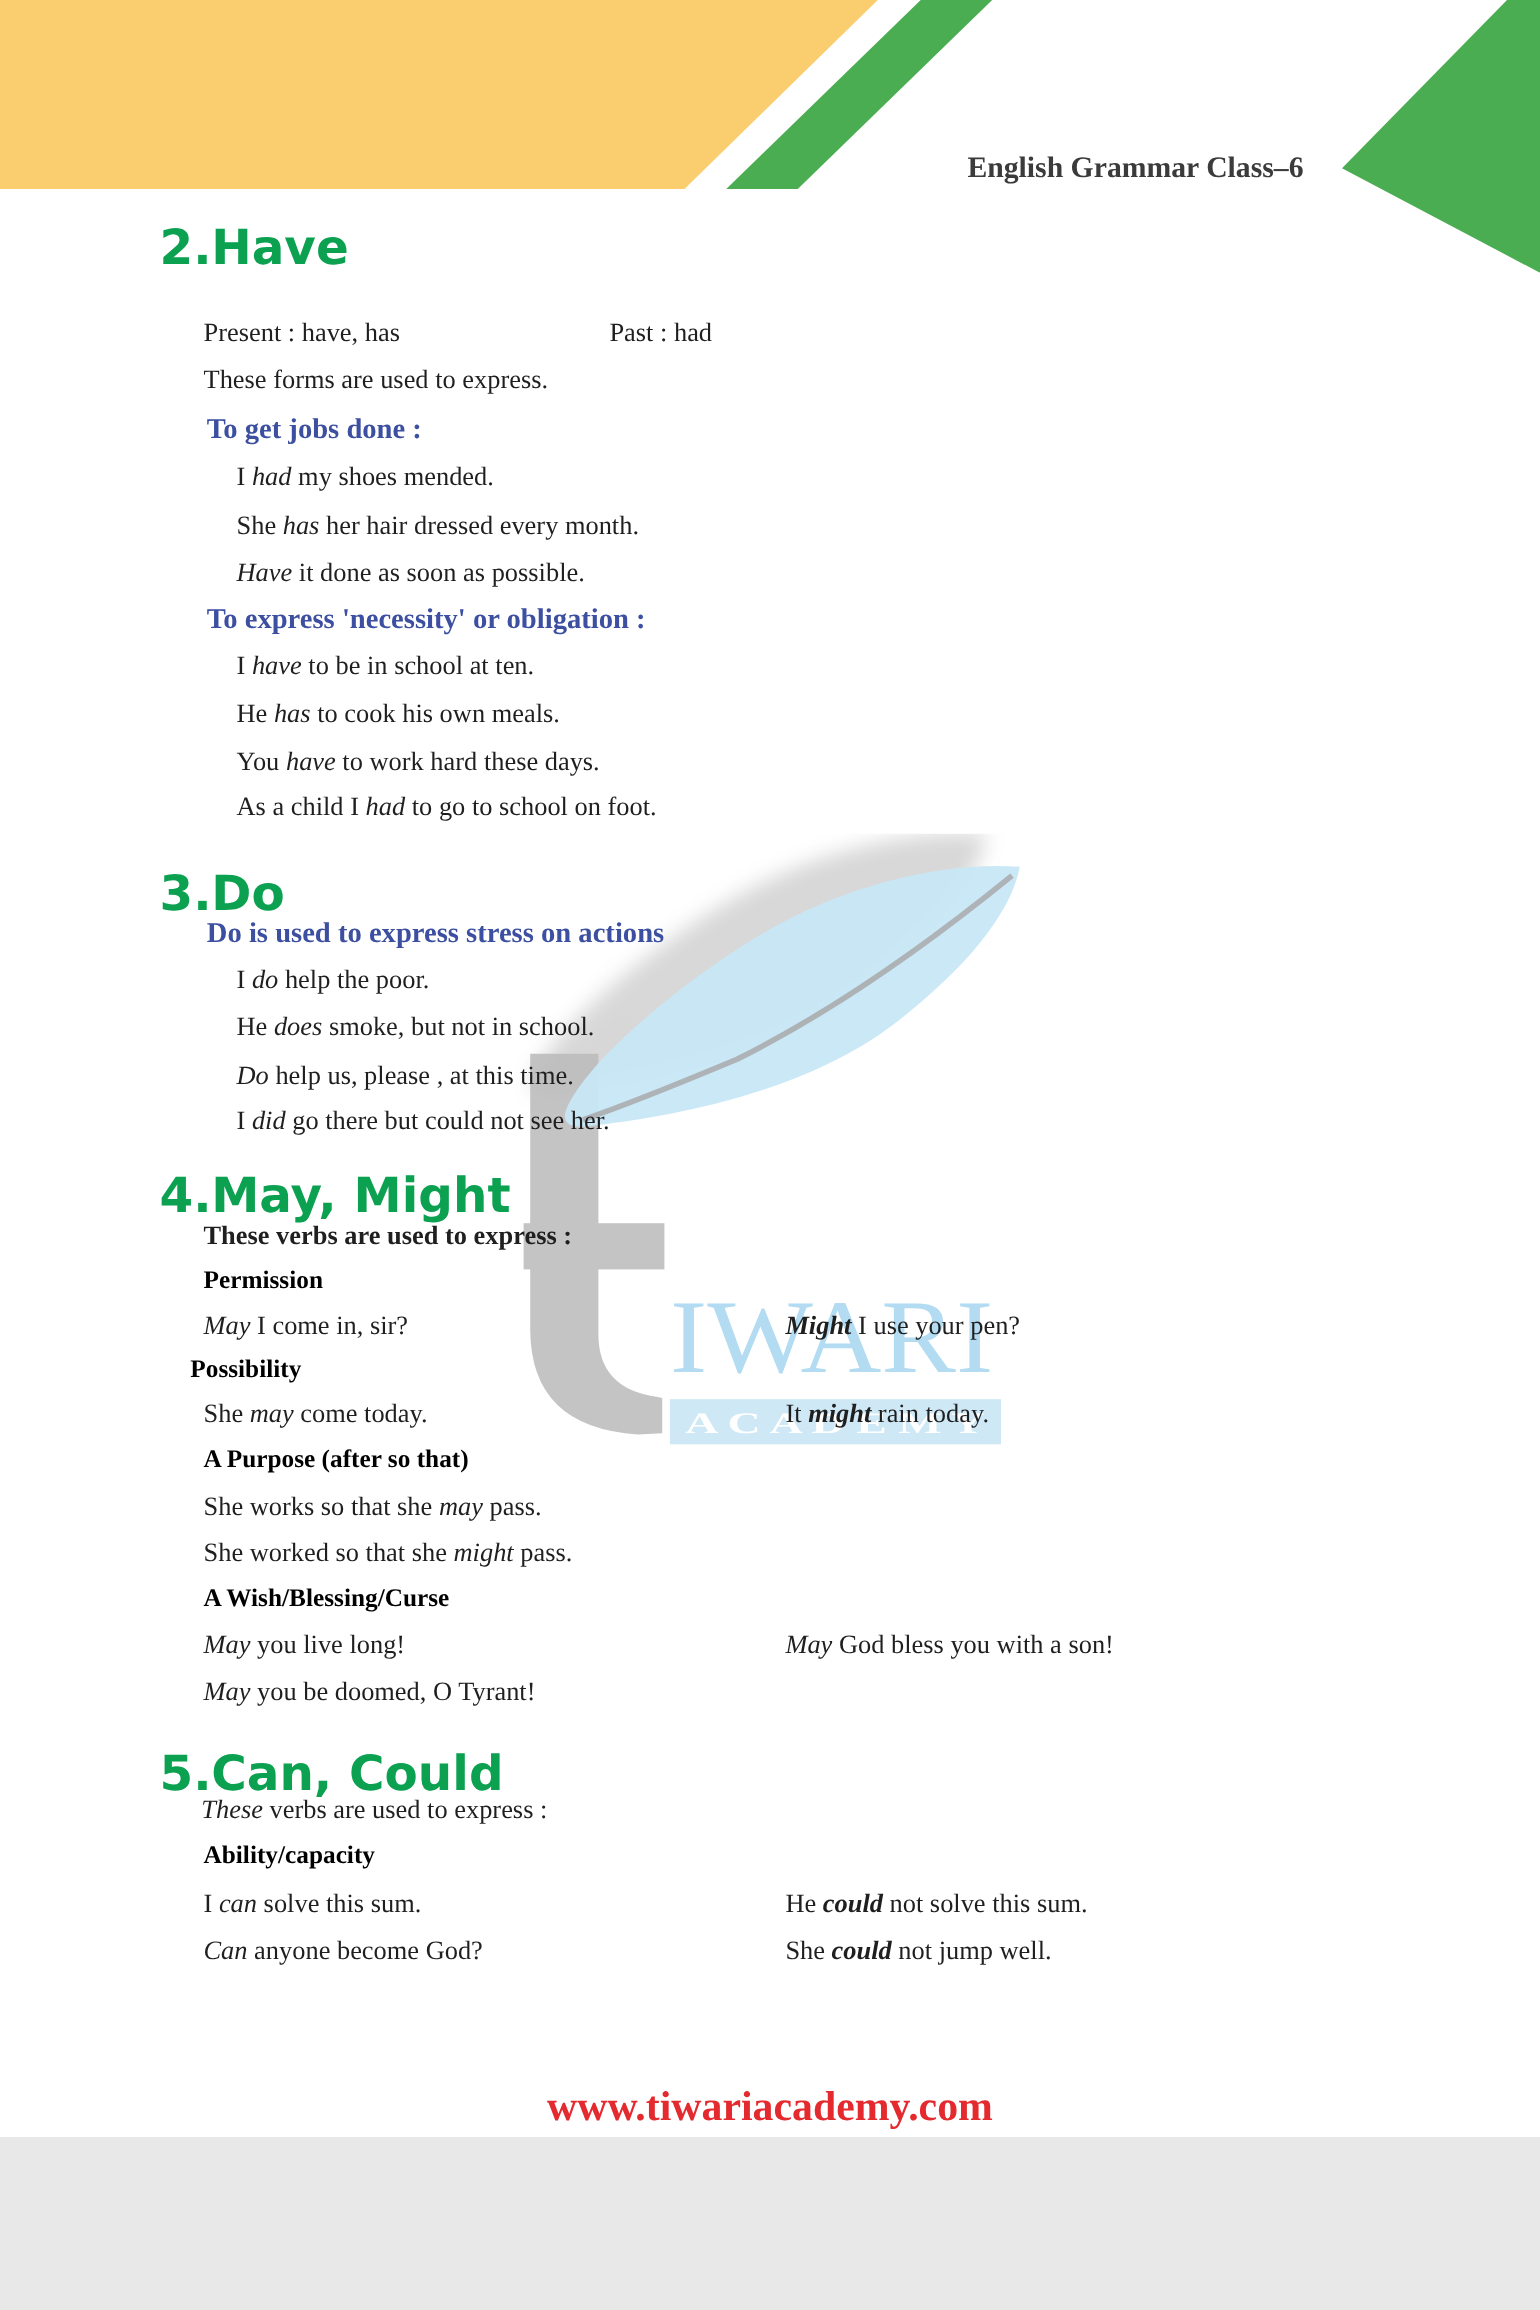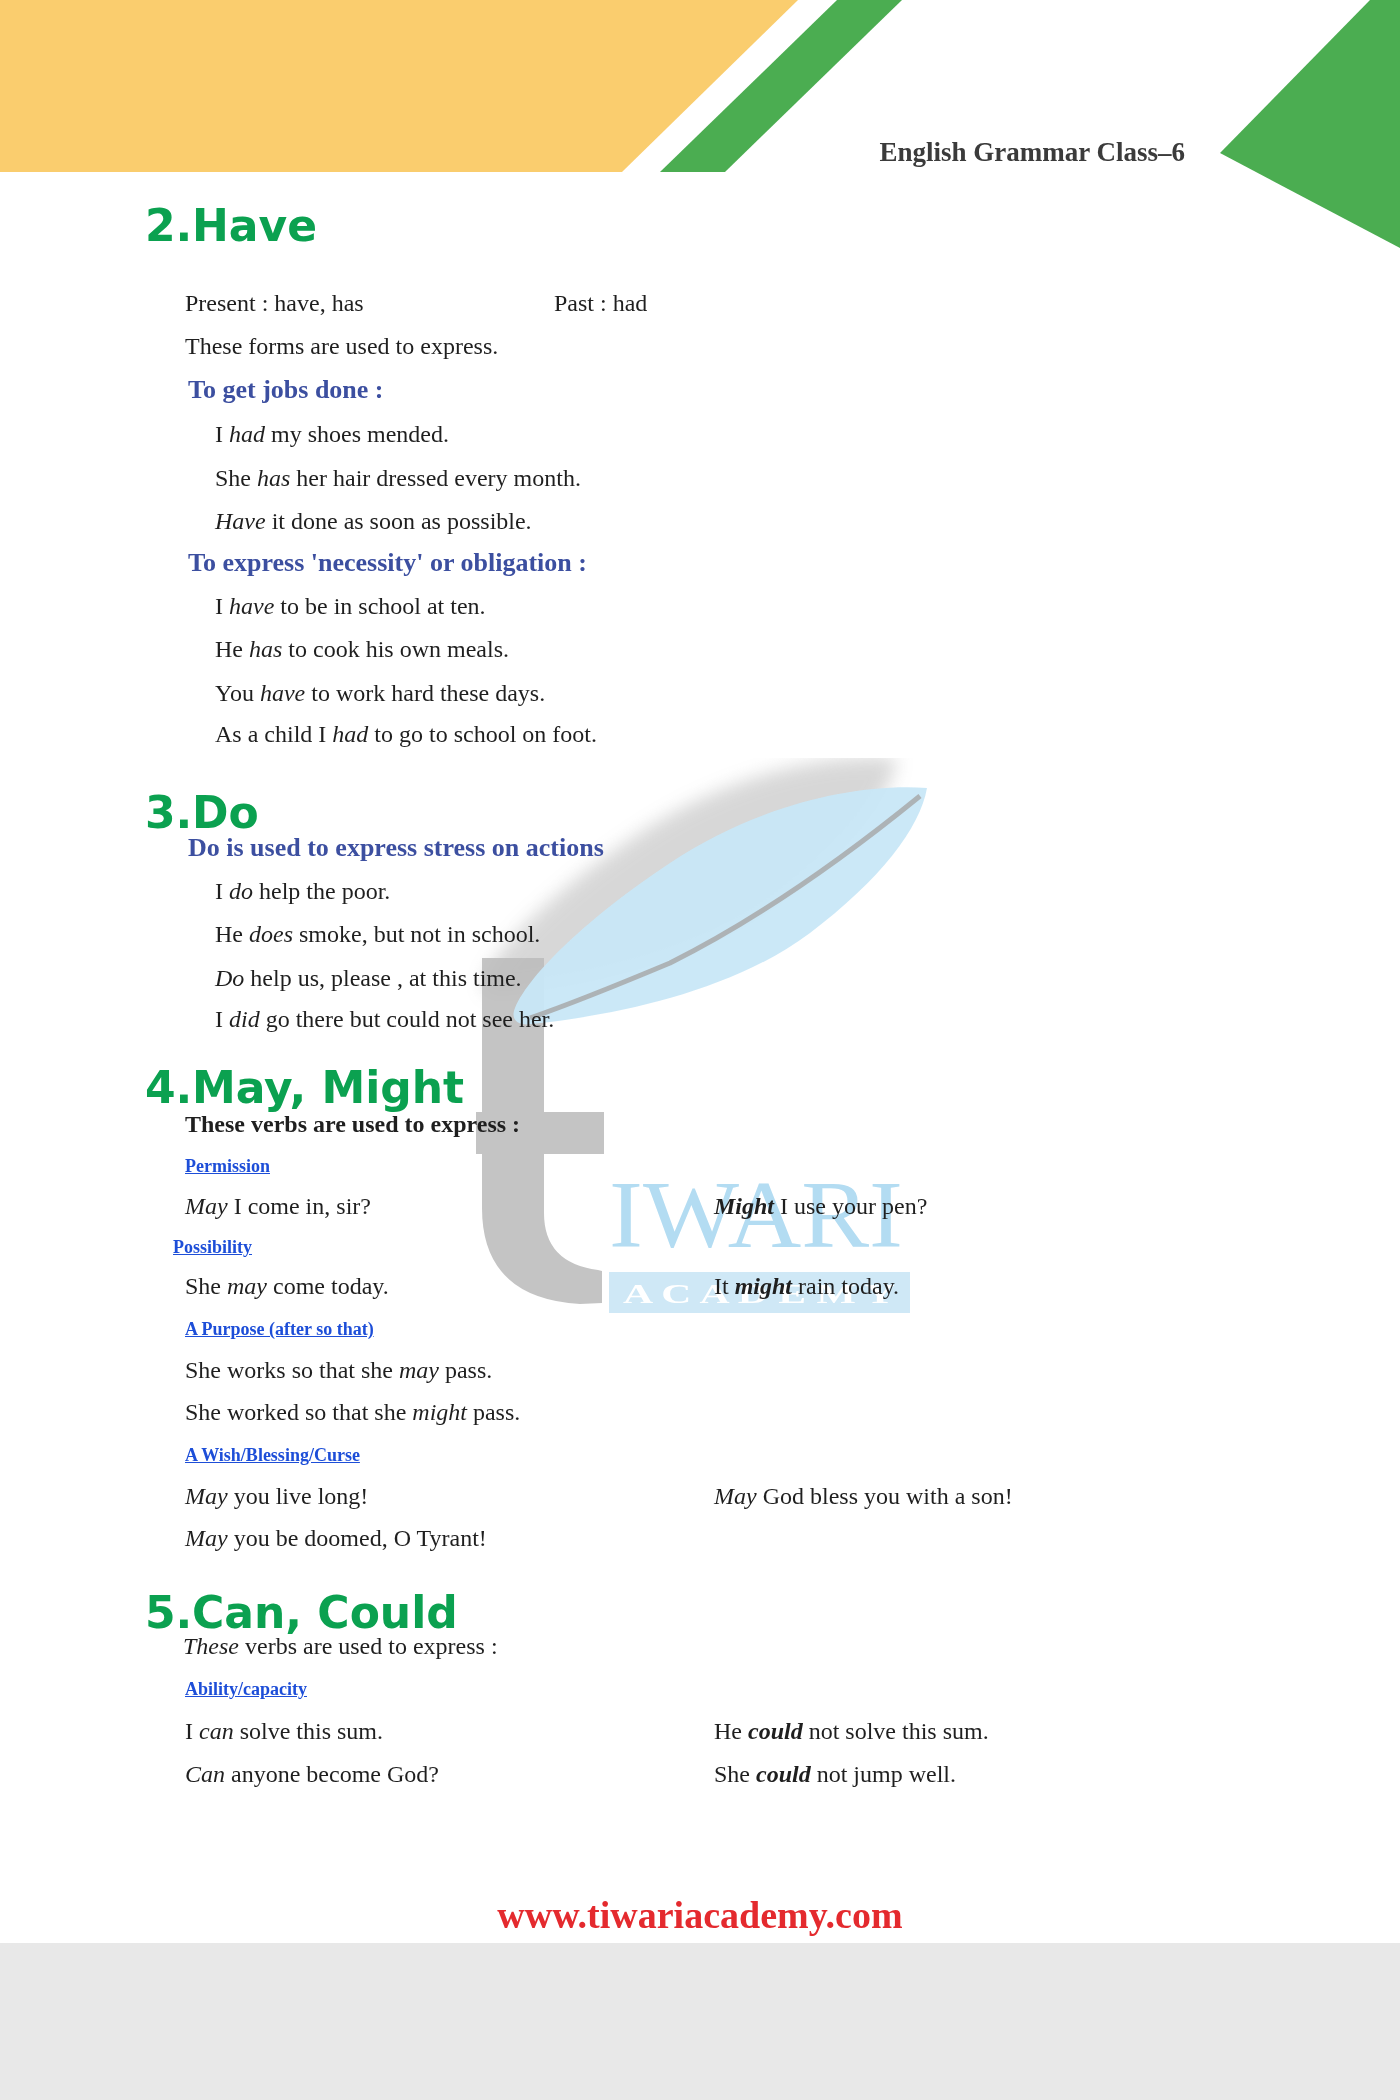--- a/index.html
+++ b/index.html
@@ -13,21 +13,21 @@
   .corner-wedge{position:absolute;left:1200px;top:0;width:200px;height:250px;background:#4bad51;
        clip-path:polygon(170px 0,200px 0,200px 248px,20px 153px);}
   .hdr-title{position:absolute;top:137px;right:215px;font-size:27px;font-weight:bold;color:#3b3b3b;}
   
   .ln{position:absolute;font-size:24px;line-height:34px;color:#1f1f1f;white-space:nowrap;}
   .n{font-style:normal;}
   .i{font-style:italic;}
   .b{font-weight:bold;}
   .bi{font-weight:bold;font-style:italic;}
   .h-indigo{font-weight:bold;font-size:26px;color:#3c4fa0;}
-  .h-cyan{font-weight:bold;font-size:18px;color:#1d4ed8;text-decoration:underline;}
+  .h-cyan{font-weight:bold;font-size:23px;color:#000000;}
   .sec-h{position:absolute;left:145px;font-family:"DejaVu Sans","Liberation Sans",sans-serif;
          font-weight:bold;font-size:44px;color:#0ba150;white-space:nowrap;}
   .sec-h .num{display:inline-block;width:47px;}
   
   .f-url{position:absolute;left:0;right:0;top:1893px;text-align:center;font-size:38px;
          font-weight:bold;color:#e42a2e;}
   .f-tag{position:absolute;left:0;right:0;top:1940px;text-align:center;font-size:28px;color:#474747;}
   .f-divider{position:absolute;left:89px;top:1983px;width:1212px;height:14px;background:#4bad51;
          border-radius:50%;}
   .f-page{position:absolute;left:0;right:0;top:2004px;text-align:right;font-size:36px;

